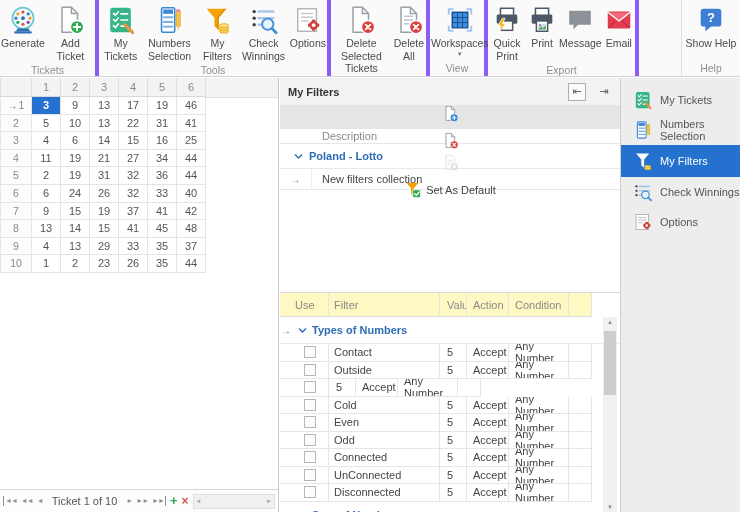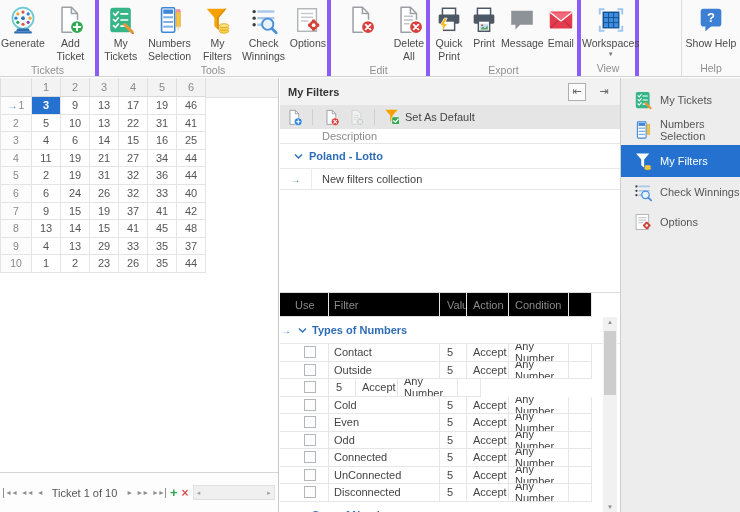--- a/index.html
+++ b/index.html
@@ -27,40 +27,40 @@
   .trow{display:flex;}
   .tcell{box-sizing:border-box;width:29px;height:17.6px;line-height:17.6px;text-align:center;
          border-right:1px solid #e4e4e4;border-bottom:1px solid #e4e4e4;color:#555;background:#fff;}
   .thead .tcell{height:19px;line-height:19px;background:#f3f3f3;color:#8a8a8a;border-right:1px solid #dedede;border-bottom:1px solid #d8d8d8;}
   .tcell.rowhead{width:32px;color:#8a8a8a;background:#fcfcfc;border-left:1px solid #e4e4e4;text-align:center;font-size:10.5px;}
   .thead .tcell.rowhead{background:#f3f3f3;border-left:1px solid #dedede;}
   .tcell.sel{background:#2471d0;color:#fff;font-weight:bold;}
   .rowarrow{color:#4a7cc0;font-size:10px;margin-right:1px;}
 
   
-  .statusbar{position:absolute;left:0;right:0;bottom:0;height:40px;background:#fdfdfd;border-top:1px solid #d5d5d5;
+  .statusbar{position:absolute;left:0;right:0;bottom:0;height:23px;background:#fdfdfd;border-top:1px solid #d5d5d5;
              display:flex;align-items:center;padding:0 3px;box-sizing:border-box;gap:4px;}
   .navg{font-size:7px;color:#8f8f8f;letter-spacing:-1px;line-height:10px;cursor:default;}
   .navg.bar-l{border-left:1px solid #8f8f8f;padding-left:1px;}
   .navg.bar-r{border-right:1px solid #8f8f8f;padding-right:1px;}
   .navlabel{color:#555;margin:0 5px;white-space:nowrap;}
   .navadd{color:#2da44e;font-weight:bold;font-size:13px;line-height:12px;}
   .navdel{color:#d9534f;font-weight:bold;font-size:12px;line-height:12px;}
   .hscroll{flex:1;height:15px;background:#f0f0f0;border:1px solid #e0e0e0;display:flex;align-items:center;
            justify-content:space-between;padding:0 2px;box-sizing:border-box;}
   .hscroll span{font-size:6px;color:#a5a5a5;}
 
   
   .filters-panel{position:absolute;top:78px;left:280px;width:340px;bottom:0;background:#fff;box-sizing:border-box;}
   .ptitle{height:27px;background:#f2f2f2;display:flex;align-items:center;padding:0 8px;box-sizing:border-box;}
   .ptitle .t{font-weight:bold;color:#333;}
   .dockbtns{margin-left:auto;display:flex;gap:10px;align-items:center;}
   .dockbtn{width:16px;height:16px;line-height:15px;text-align:center;color:#666;font-size:11px;}
   .dockbtn.boxed{border:1px solid #aeaeae;background:#fbfbfb;}
-  .ptoolbar{height:24px;background:#e5e5e5;display:flex;align-items:center;padding:0 4px;gap:5px;box-sizing:border-box;}
+  .ptoolbar{height:24px;background:#e5e5e5;display:flex;align-items:center;padding:0 4px;gap:5px;box-sizing:border-box;flex-direction:column;}
   .tbtn{width:20px;height:20px;display:flex;align-items:center;justify-content:center;}
   .tbtn svg{width:17px;height:17px;}
   .tsep{width:1px;height:16px;background:#cfcfcf;margin:0 3px;}
   .setdef{display:flex;align-items:center;gap:4px;color:#444;}
   .setdef svg{width:18px;height:18px;}
 
   .ind{width:32px;flex:0 0 32px;border-right:1px solid #ececec;box-sizing:border-box;text-align:center;
        color:#4a7cc0;font-size:10px;}
   .desc-header{height:14px;display:flex;align-items:center;border-bottom:1px solid #e6e6e6;color:#8a8a8a;}
   .desc-header span{padding-left:10px;}
@@ -77,21 +77,21 @@
   .fcell{box-sizing:border-box;border-right:1px solid #e6e6e6;border-bottom:1px solid #e6e6e6;
          display:flex;align-items:center;background:#fff;overflow:hidden;}
   .c-ind{width:12px;flex:0 0 12px;border-right:none;justify-content:center;}
   .c-use{width:37px;flex:0 0 37px;justify-content:center;}
   .c-filter{width:111px;flex:0 0 111px;padding-left:5px;}
   .c-value{width:27px;flex:0 0 27px;padding-left:7px;}
   .c-action{width:42px;flex:0 0 42px;padding-left:6px;}
   .c-cond{width:60px;flex:0 0 60px;padding-left:6px;}
   .c-last{width:23px;flex:0 0 23px;border-right:1px solid #e6e6e6;}
   .fhead{height:24px;}
-  .fhead .fcell{color:#8a8a8a;background:#000000;border-bottom:1px solid #dedede;}
+  .fhead .fcell{color:#8a8a8a;background:#fef9c3;border-bottom:1px solid #dedede;}
   .fgroup{height:26px;display:flex;align-items:center;border-bottom:1px solid #e9e9e9;background:#fff;}
   .fgroup .glabel{font-weight:bold;color:#2e6db5;margin-left:5px;text-align:right;}
   .fgroup .ind2{width:12px;text-align:center;color:#4a7cc0;font-size:10px;}
   .fgroup .chev{margin-left:4px;}
   .cb{width:12px;height:12px;border:1px solid #b3b7bb;background:#fdfdfd;box-sizing:border-box;}
   .vscroll{position:absolute;top:24px;bottom:0;right:3px;width:14px;background:#f1f1f1;}
   .vscroll .up,.vscroll .dn{position:absolute;left:0;width:14px;text-align:center;font-size:6px;color:#8a8a8a;}
   .vscroll .up{top:2px;} .vscroll .dn{bottom:2px;}
   .vthumb{position:absolute;left:1px;width:12px;top:14px;height:64px;background:#cdcdcd;}
 
@@ -223,83 +223,36 @@
       <div class="rbtns">
         <div class="rbtn" style="width:62px">
           <span class="ricon">
               <svg viewBox="0 0 32 32">
             <path d="M7.5 2.5 H17.5 L24 9 V29 H7.5 Z" fill="#fff" stroke="#9aa0a6" stroke-width="1.6" stroke-linejoin="round"></path>
             <path d="M17.5 2.5 V9 H24" fill="none" stroke="#9aa0a6" stroke-width="1.6"></path>
             <circle cx="23.5" cy="23.5" r="7" fill="#d9403d" stroke="#fff" stroke-width="1.4"></circle>
             <path d="M21 21 l5 5 M26 21 l-5 5" stroke="#fff" stroke-width="2" stroke-linecap="round"></path>
           </svg>
             </span>
+          <span class="rlabel">Delete Selected Tickets</span>
         </div>
         <div class="rbtn" style="width:34px">
           <span class="ricon">
               <svg viewBox="0 0 32 32">
             <path d="M7.5 2.5 H17.5 L24 9 V29 H7.5 Z" fill="#fff" stroke="#9aa0a6" stroke-width="1.6" stroke-linejoin="round"></path>
             <path d="M17.5 2.5 V9 H24" fill="none" stroke="#9aa0a6" stroke-width="1.6"></path>
             <path d="M10.5 12 h10 M10.5 16 h10 M10.5 20 h6" stroke="#c0c4c8" stroke-width="1.6"></path>
             <circle cx="23.5" cy="23.5" r="7" fill="#d9403d" stroke="#fff" stroke-width="1.4"></circle>
             <path d="M21 21 l5 5 M26 21 l-5 5" stroke="#fff" stroke-width="2" stroke-linecap="round"></path>
           </svg>
             </span>
           <span class="rlabel">Delete All</span>
         </div>
       </div>
       <div class="rgroup-label">Edit</div>
-    </div>
-
-    <div class="rgroup" style="width:151px">
-      <div class="rbtns">
-        <div class="rbtn" style="width:38px">
-          <span class="ricon">
-              <svg viewBox="0 0 32 32">
-            <rect x="9" y="3.5" width="14" height="8" fill="#fff" stroke="#4d5866" stroke-width="1.6"></rect>
-            <rect x="5" y="10" width="22" height="10" rx="1.5" fill="#4d5866"></rect>
-            <rect x="10" y="17" width="12" height="10" fill="#fff" stroke="#4d5866" stroke-width="1.6"></rect>
-            <path d="M11 14 l-4.5 8 h3.5 l-2.5 7 l7-9 h-3.5 l3-6 z" fill="#f7b500" stroke="#fff" stroke-width="0.8"></path>
-          </svg>
-            </span>
-          <span class="rlabel">Quick Print</span>
-        </div>
-        <div class="rbtn" style="width:30px">
-          <span class="ricon">
-              <svg viewBox="0 0 32 32">
-            <rect x="9" y="3.5" width="14" height="8" fill="#fff" stroke="#4d5866" stroke-width="1.6"></rect>
-            <rect x="5" y="10" width="22" height="10" rx="1.5" fill="#4d5866"></rect>
-            <rect x="10" y="17" width="12" height="11" fill="#fff" stroke="#4d5866" stroke-width="1.6"></rect>
-            <rect x="12" y="20" width="8" height="6" fill="#bfe0f5"></rect>
-            <path d="M12 26 l3-3 l2 2 l3-3.5 v4.5 z" fill="#58a05a"></path>
-                <circle cx="14" cy="21.5" r="1.1" fill="#e8503c"></circle>
-          </svg>
-            </span>
-          <span class="rlabel">Print</span>
-        </div>
-        <div class="rbtn" style="width:44px">
-          <span class="ricon">
-              <svg viewBox="0 0 32 32">
-            <path d="M4.5 6 h23 v15 h-13.5 l-5 5 v-5 h-4.5 z" fill="#8d9298"></path>
-          </svg>
-            </span>
-          <span class="rlabel">Message</span>
-        </div>
-        <div class="rbtn" style="width:32px">
-          <span class="ricon">
-              <svg viewBox="0 0 32 32">
-            <rect x="4" y="7" width="24" height="18" rx="1.5" fill="#e23c4f"></rect>
-            <path d="M4.5 8 L16 17 L27.5 8" fill="#f2697a" stroke="#fff" stroke-width="1.4" stroke-linejoin="round"></path>
-            <path d="M4.5 24.5 L12.5 17 M27.5 24.5 L19.5 17" stroke="#c92b3e" stroke-width="1.2"></path>
-          </svg>
-            </span>
-          <span class="rlabel">Email</span>
-        </div>
-      </div>
-      <div class="rgroup-label">Export</div>
     </div>
 
     <div class="rgroup" style="width:58px">
       <div class="rbtns">
         <div class="rbtn">
           <span class="ricon">
               <svg viewBox="0 0 32 32">
             <path d="M4 10 V4.5 H9 M23 4.5 H28 V10 M28 22 V27.5 H23 M9 27.5 H4 V22" fill="none" stroke="#9ec6f2" stroke-width="2"></path>
             <rect x="7" y="7" width="18" height="18" fill="#10508f"></rect>
             <g fill="#3f8ce0">
@@ -313,20 +266,68 @@
                   <rect x="13.9" y="19.3" width="4.4" height="4.4"></rect>
                   <rect x="19.3" y="19.3" width="4.4" height="4.4"></rect>
             </g>
           </svg>
             </span>
           <span class="rlabel">Workspaces</span>
           <span class="caret-sm">▼</span>
         </div>
       </div>
       <div class="rgroup-label">View</div>
+    </div>
+
+    <div class="rgroup" style="width:151px">
+      <div class="rbtns">
+        <div class="rbtn" style="width:38px">
+          <span class="ricon">
+              <svg viewBox="0 0 32 32">
+            <rect x="9" y="3.5" width="14" height="8" fill="#fff" stroke="#4d5866" stroke-width="1.6"></rect>
+            <rect x="5" y="10" width="22" height="10" rx="1.5" fill="#4d5866"></rect>
+            <rect x="10" y="17" width="12" height="10" fill="#fff" stroke="#4d5866" stroke-width="1.6"></rect>
+            <path d="M11 14 l-4.5 8 h3.5 l-2.5 7 l7-9 h-3.5 l3-6 z" fill="#f7b500" stroke="#fff" stroke-width="0.8"></path>
+          </svg>
+            </span>
+          <span class="rlabel">Quick Print</span>
+        </div>
+        <div class="rbtn" style="width:30px">
+          <span class="ricon">
+              <svg viewBox="0 0 32 32">
+            <rect x="9" y="3.5" width="14" height="8" fill="#fff" stroke="#4d5866" stroke-width="1.6"></rect>
+            <rect x="5" y="10" width="22" height="10" rx="1.5" fill="#4d5866"></rect>
+            <rect x="10" y="17" width="12" height="11" fill="#fff" stroke="#4d5866" stroke-width="1.6"></rect>
+            <rect x="12" y="20" width="8" height="6" fill="#bfe0f5"></rect>
+            <path d="M12 26 l3-3 l2 2 l3-3.5 v4.5 z" fill="#58a05a"></path>
+                <circle cx="14" cy="21.5" r="1.1" fill="#e8503c"></circle>
+          </svg>
+            </span>
+          <span class="rlabel">Print</span>
+        </div>
+        <div class="rbtn" style="width:44px">
+          <span class="ricon">
+              <svg viewBox="0 0 32 32">
+            <path d="M4.5 6 h23 v15 h-13.5 l-5 5 v-5 h-4.5 z" fill="#8d9298"></path>
+          </svg>
+            </span>
+          <span class="rlabel">Message</span>
+        </div>
+        <div class="rbtn" style="width:32px">
+          <span class="ricon">
+              <svg viewBox="0 0 32 32">
+            <rect x="4" y="7" width="24" height="18" rx="1.5" fill="#e23c4f"></rect>
+            <path d="M4.5 8 L16 17 L27.5 8" fill="#f2697a" stroke="#fff" stroke-width="1.4" stroke-linejoin="round"></path>
+            <path d="M4.5 24.5 L12.5 17 M27.5 24.5 L19.5 17" stroke="#c92b3e" stroke-width="1.2"></path>
+          </svg>
+            </span>
+          <span class="rlabel">Email</span>
+        </div>
+      </div>
+      <div class="rgroup-label">Export</div>
     </div>
 
     <div class="rspacer"></div>
 
     <div class="rgroup" style="width:58px;border-right:none">
       <div class="rbtns">
         <div class="rbtn">
           <span class="ricon">
               <svg viewBox="0 0 32 32">
             <rect x="5" y="4" width="22" height="19" rx="3" fill="#3c7fd4"></rect>

